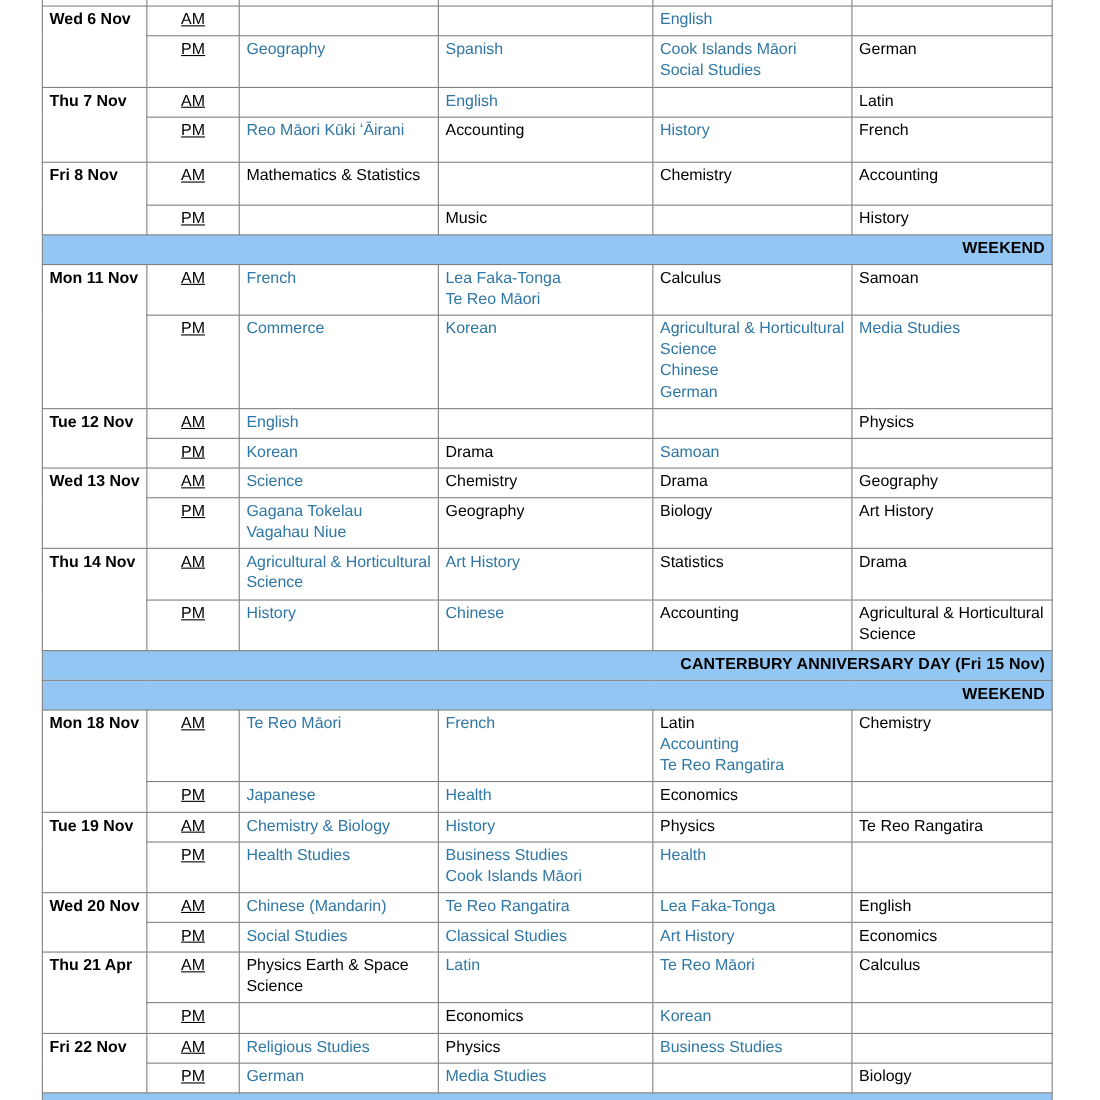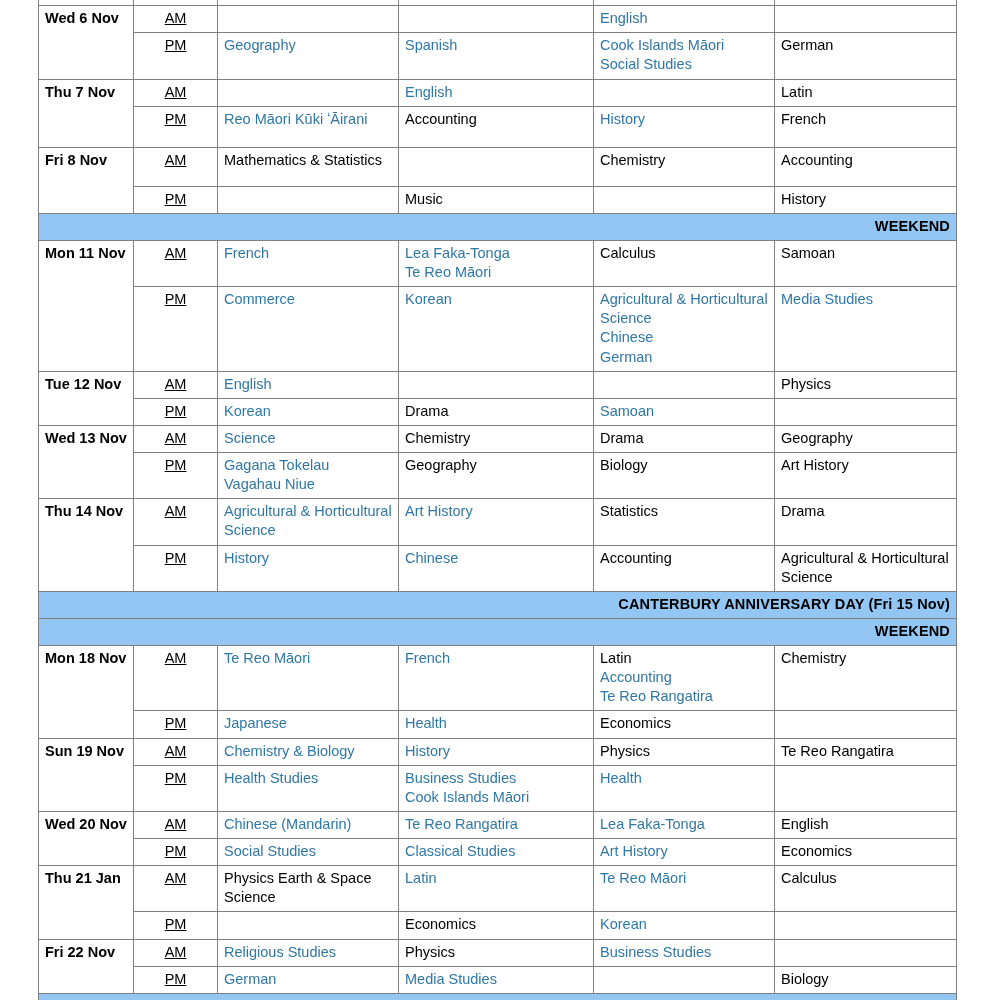--- a/index.html
+++ b/index.html
@@ -338,21 +338,21 @@
           </td>
           <td class="subj">
             <span class="lnk">Health</span>
           </td>
           <td class="subj">
             <span class="plain">Economics</span>
           </td>
           <td class="subj"></td>
         </tr>
         <tr class="daystart" style="height: 21px;">
-          <td class="date" rowspan="2">Sun 19 Nov</td>
+          <td class="date" rowspan="2">Tue 19 Nov</td>
           <td class="sess">AM</td>
           <td class="subj">
             <span class="lnk">Chemistry &amp; Biology</span>
           </td>
           <td class="subj">
             <span class="lnk">History</span>
           </td>
           <td class="subj">
             <span class="plain">Physics</span>
           </td>
@@ -399,21 +399,21 @@
             <span class="lnk">Classical Studies</span>
           </td>
           <td class="subj">
             <span class="lnk">Art History</span>
           </td>
           <td class="subj">
             <span class="plain">Economics</span>
           </td>
         </tr>
         <tr class="daystart" style="height: 40px;">
-          <td class="date" rowspan="2">Thu 21 Jan</td>
+          <td class="date" rowspan="2">Thu 21 Apr</td>
           <td class="sess">AM</td>
           <td class="subj">
             <span class="plain">Physics Earth &amp; Space Science</span>
           </td>
           <td class="subj">
             <span class="lnk">Latin</span>
           </td>
           <td class="subj">
             <span class="lnk">Te Reo Māori</span>
           </td>

